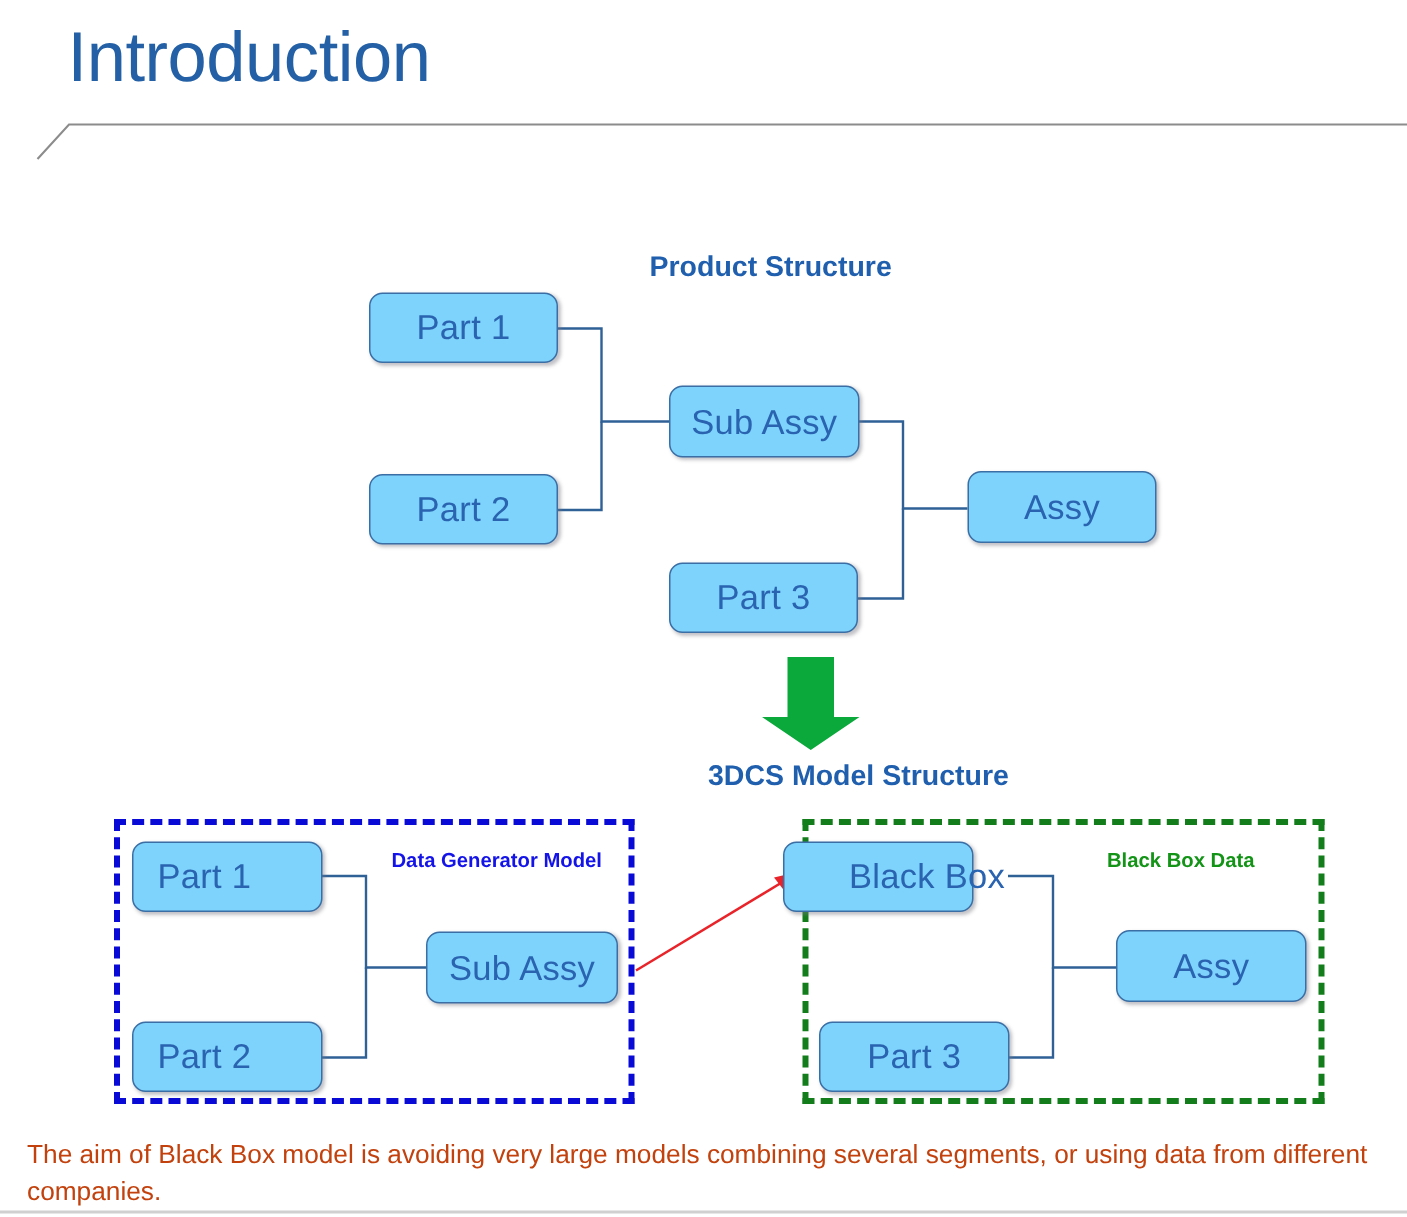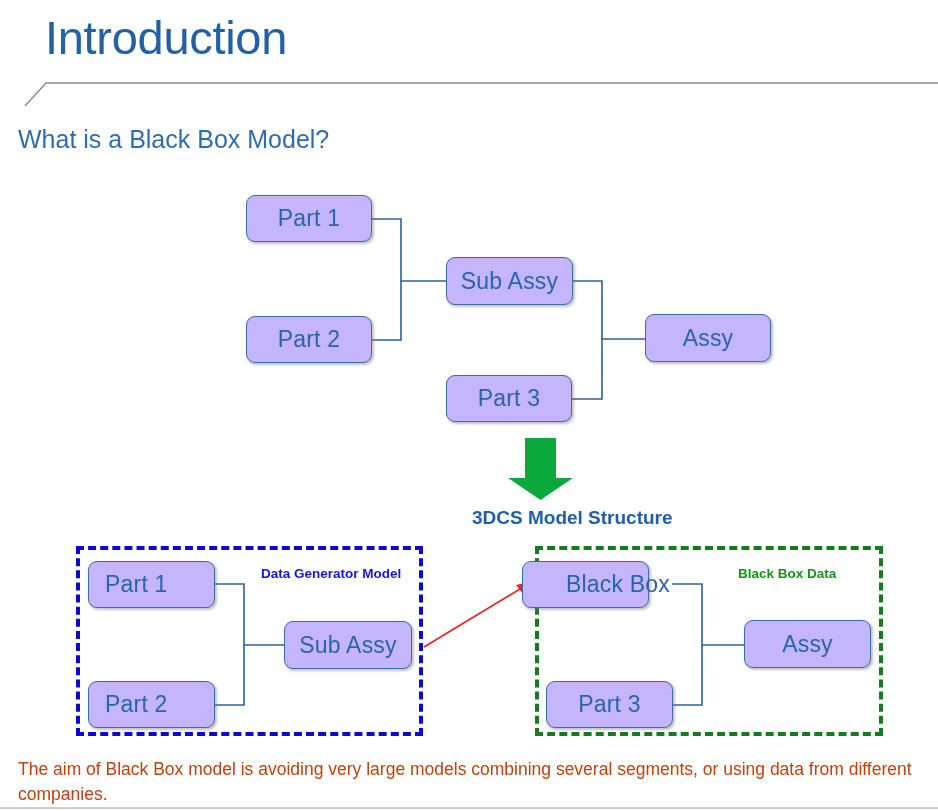--- a/index.html
+++ b/index.html
@@ -62,21 +62,21 @@
     color: #1f5fad;
     white-space: nowrap;
   }
   #heading-product { left: 433px; top: 168px; }
   #heading-3dcs    { left: 440px; top: 507px; margin-left: 32px; }
 
   
   .node {
     position: absolute;
     box-sizing: border-box;
-    background: #c4b5fd;
+    background: #7dd3fc;
     border: 1.4px solid #3a6ea5;
     border-radius: 9px;
     box-shadow: 1.5px 1.5px 2.5px rgba(120,120,130,0.45);
     color: #2a63b0;
     display: flex;
     align-items: center;
     justify-content: center;
     font-size: 23px;
     font-weight: 400;
     letter-spacing: 0.2px;
@@ -139,22 +139,22 @@
 <body>
 
 <div class="slide">
 
   <div class="slide-title">Introduction</div>
 
   <svg class="title-rule" viewBox="0 0 938 36" width="938" height="36">
     <path d="M25 34 L46 11 L938 11" fill="none" stroke="#8c8c8c" stroke-width="1.4"></path>
   </svg>
 
-  <div class="subtitle">What is a Black Box Model?</div>
-
+
+  <div class="section-heading" id="heading-product">Product Structure</div>
 
   <svg class="wires" viewBox="0 0 938 811" width="938" height="811">
     <g fill="none" stroke="#2f6096" stroke-width="1.6">
 
       <path d="M371 219 L401 219 L401 281 L446 281"></path>
 
       <path d="M371 340 L401 340 L401 281"></path>
 
       <path d="M572 281 L602 281 L602 339 L645 339"></path>
 

